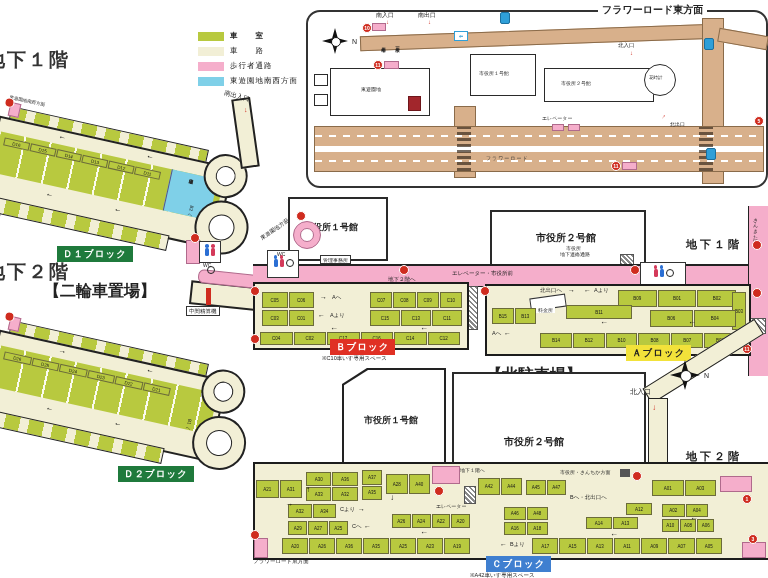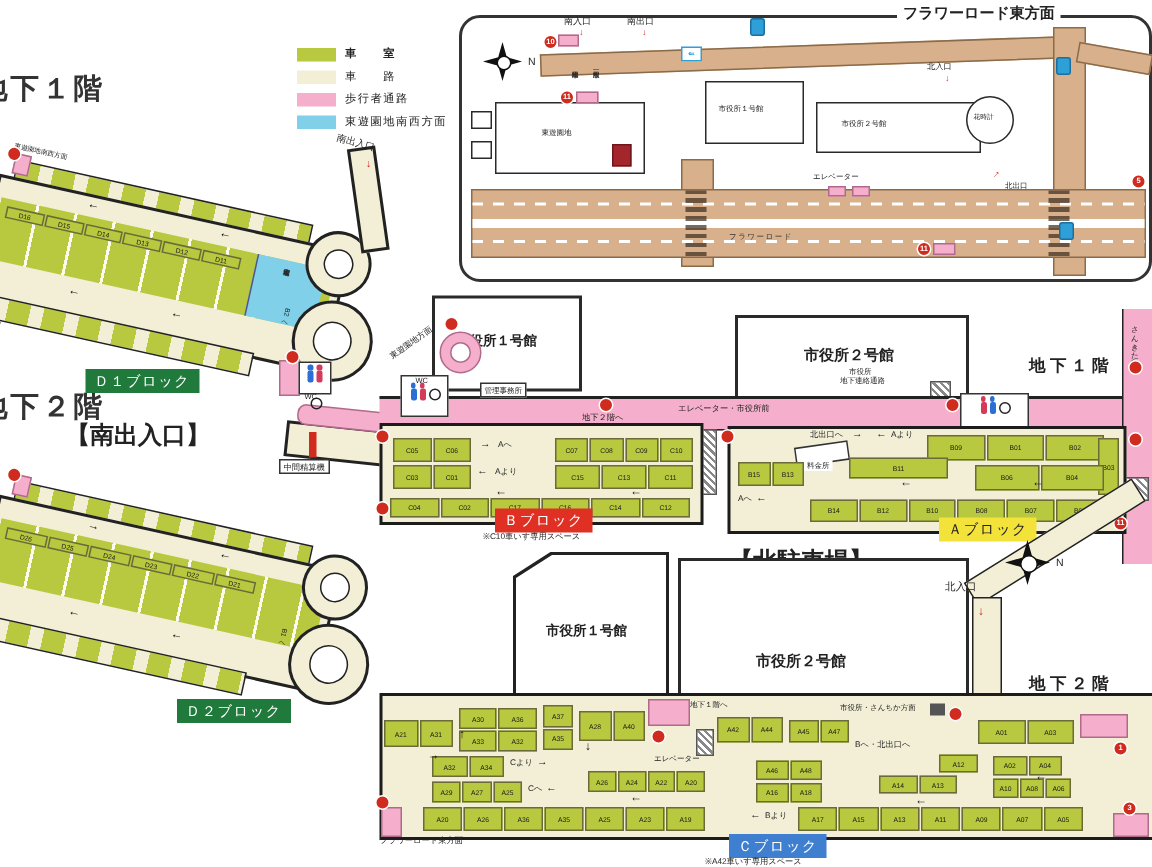--- a/index.html
+++ b/index.html
@@ -25,21 +25,21 @@
   .dot{position:absolute;width:8px;height:8px;border-radius:50%;background:var(--red);
     border:1px solid #fff;color:#fff;font-size:5px;line-height:8px;text-align:center;font-weight:bold;}
   .arr{font-weight:bold;color:#111;}
   .ring{position:absolute;border-radius:50%;background:var(--cream);border:2px solid #222;}
   .ring::after{content:"";position:absolute;inset:24%;border-radius:50%;background:#fff;border:1.5px solid #222;}
   .srow{position:absolute;background:repeating-linear-gradient(90deg,var(--olive) 0 15px,var(--cream) 15px 24px);
     border:1.5px solid #222;}
   .dbody{position:absolute;background:var(--cream);border:2px solid #222;}
   .dband{position:absolute;background:repeating-linear-gradient(90deg,var(--olive) 0 24px,#fbfbef 24px 26px);}
   .hatch{position:absolute;background:repeating-linear-gradient(45deg,#888 0 1.5px,#fff 1.5px 3.5px);border:1px solid #555;}
-  .blk{position:absolute;color:#fff;font-weight:normal;font-size:9.5px;text-align:center;
+  .blk{position:absolute;color:#fff;font-weight:bold;font-size:9.5px;text-align:center;
     padding:1.5px 6px;letter-spacing:1px;font-family:"Liberation Sans",sans-serif;}
   .pp{position:relative;display:inline-block;width:4px;height:8px;border-radius:1.5px;margin:4px 1px 0;}
   .pp::before{content:"";position:absolute;top:-4px;left:0;width:3.5px;height:3.5px;border-radius:50%;background:inherit;}
   .pb{background:#2b6fd4;}.pr{background:#d43a5a;}
   .wch{display:inline-block;width:6px;height:6px;border:1.2px solid #222;border-radius:50%;margin:2px 0 0 1px;}
   .star{position:absolute;background:#111;
     clip-path:polygon(50% 0,61% 39%,100% 50%,61% 61%,50% 100%,39% 61%,0 50%,39% 39%);}
   .starc{position:absolute;border-radius:50%;background:#fff;border:1.5px solid #111;}
   .sw{display:inline-block;width:26px;height:9px;margin-right:6px;vertical-align:middle;}
   .legrow{position:absolute;font-size:7.5px;color:#222;letter-spacing:1px;}
@@ -121,21 +121,21 @@
     <div style="position:absolute;left:100px;top:84px;width:11px;height:13px;background:#a2262c;border:1px solid #6e161b;"></div>
     <div class="bluebox" style="left:396px;top:26px;width:8px;height:10px;"></div>
     <div class="bluebox" style="left:398px;top:136px;width:8px;height:10px;"></div>
     <div class="bluebox" style="left:192px;top:0;width:8px;height:10px;"></div>
     <div style="position:absolute;left:146px;top:19px;width:12px;height:8px;background:#fff;border:1px solid #2f9fd8;color:#2f9fd8;font-size:5px;line-height:8px;text-align:center;font-weight:bold;">⇐</div>
   </div>
   <div class="t b" style="left:598px;top:4px;font-size:10px;background:#fff;padding:0 4px;">フラワーロード東方面</div>
 
   <span class="t b" style="left:-14px;top:50px;font-size:19px;letter-spacing:2px;color:#333;">地下１階</span>
   <span class="t b" style="left:-14px;top:262px;font-size:19px;letter-spacing:2px;color:#333;">地下２階</span>
-  <span class="t b" style="left:44px;top:282px;font-size:16px;">【南出入口】</span>
+  <span class="t b" style="left:44px;top:282px;font-size:16px;">【二輪車置場】</span>
   <span class="t b" style="left:686px;top:238px;font-size:11px;letter-spacing:3px;">地下１階</span>
   <span class="t b" style="left:686px;top:450px;font-size:11px;letter-spacing:3px;">地下２階</span>
 
   <div style="position:absolute;left:2px;top:104px;width:270px;height:150px;transform:rotate(12.5deg);transform-origin:0 0;">
     <div class="srow" style="left:10px;top:0;width:200px;height:12px;"></div>
     <div class="dbody" style="left:0;top:12px;width:236px;height:80px;">
       <span class="t arr" style="left:60px;top:1px;font-size:8px;">←</span>
       <span class="t arr" style="left:150px;top:1px;font-size:8px;">←</span>
       <div class="dband" style="left:3px;top:13px;width:228px;height:42px;"></div>
       <div style="position:absolute;left:178px;top:13px;width:46px;height:42px;background:var(--blue);border-left:1px solid #558;"></div>

